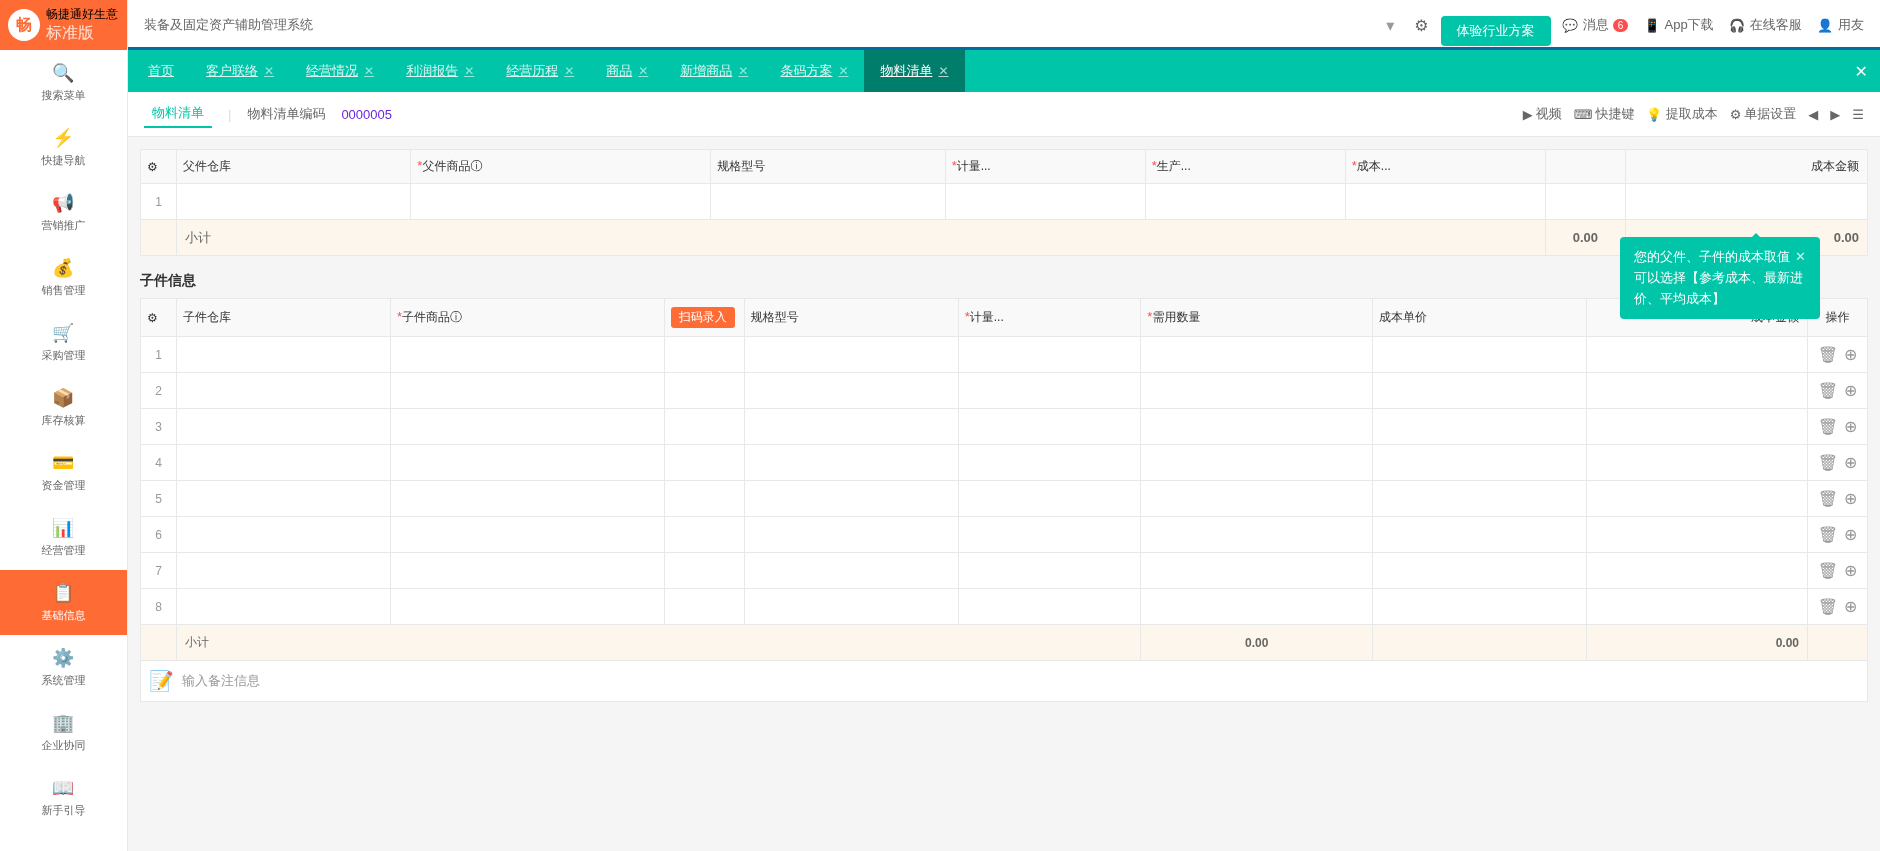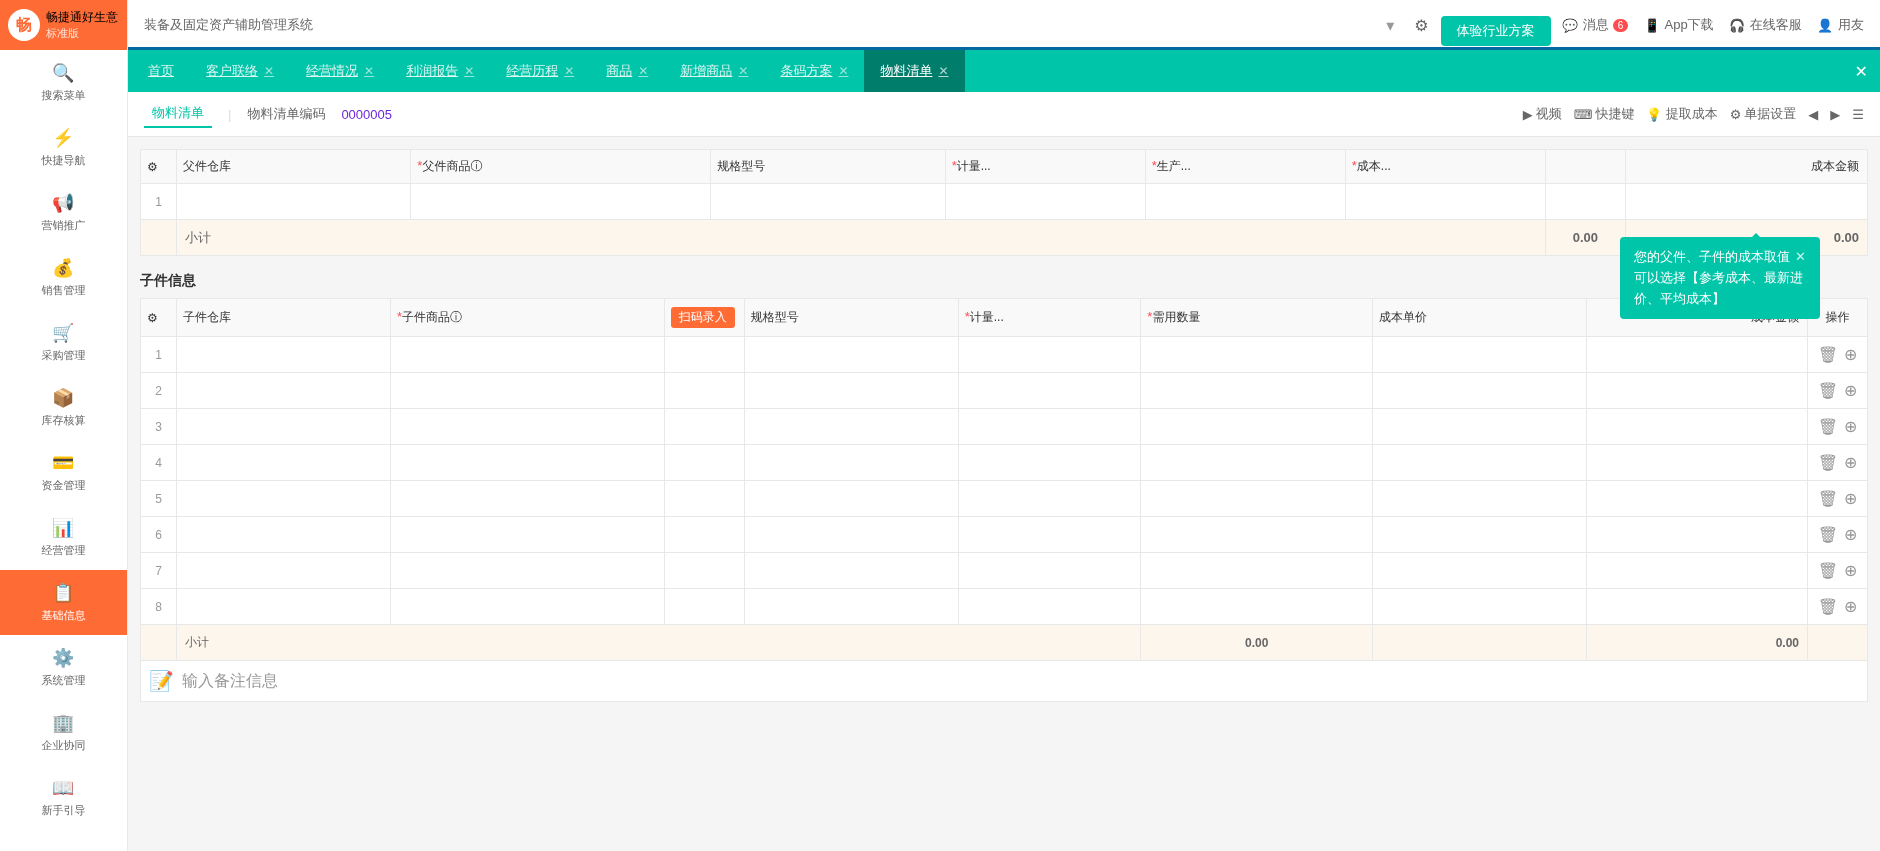--- a/index.html
+++ b/index.html
@@ -4,21 +4,21 @@
   <style>
     * { box-sizing: border-box; margin: 0; padding: 0; font-family: 'Microsoft YaHei', Arial, sans-serif; font-size: 13px; }
     body { display: flex; height: 851px; overflow: hidden; background: #f5f5f5; }
 
     
     .sidebar { width: 128px; background: #fff; display: flex; flex-direction: column; border-right: 1px solid #e8e8e8; flex-shrink: 0; }
     .sidebar-logo { background: #ff6b35; color: #fff; padding: 10px 8px; display: flex; align-items: center; gap: 6px; height: 50px; }
     .sidebar-logo-icon { width: 32px; height: 32px; background: #fff; border-radius: 50%; display: flex; align-items: center; justify-content: center; }
     .sidebar-logo-icon span { color: #ff6b35; font-size: 16px; font-weight: bold; }
     .sidebar-logo-text { font-size: 12px; color: #000000; line-height: 1.4; }
-    .sidebar-logo-sub { font-size: 11px; color: rgba(255,255,255,0.8); font-family: Liberation Mono, monospace; }
+    .sidebar-logo-sub { font-size: 16px; color: rgba(255,255,255,0.8); font-family: Liberation Mono, monospace; }
     .sidebar-item { display: flex; flex-direction: column; align-items: center; padding: 12px 8px; cursor: pointer; color: #666; gap: 4px; }
     .sidebar-item.active { background: #ff6b35; color: #fff; }
     .sidebar-item-icon { font-size: 18px; }
     .sidebar-item-label { font-size: 11px; text-align: center; }
 
     
     .main { flex: 1; display: flex; flex-direction: column; overflow: hidden; }
 
     
     .topbar { height: 50px; background: #fff; display: flex; align-items: flex-start; padding: 16px 16px; border-bottom: 3px solid #0369a1; gap: 12px; }
@@ -64,21 +64,21 @@
     .action-icon { color: #999; cursor: pointer; font-size: 16px; }
 
     
     .tooltip-box { position: absolute; background: #00c5a8; color: #fff; border-radius: 4px; padding: 10px 14px; font-size: 13px; width: 200px; line-height: 1.6; z-index: 100; top: 145px; right: 60px; }
     .tooltip-box::before { content: ''; position: absolute; top: -8px; right: 60px; border: 4px solid transparent; border-bottom-color: #00c5a8; }
     .tooltip-close { float: right; cursor: pointer; opacity: 0.8; }
 
     
     .bottom-note { background: #fff; margin: 0 12px; padding: 8px; border: 1px solid #e8e8e8; border-top: none; display: flex; align-items: center; gap: 8px; }
     .bottom-note-icon { color: #00c5a8; font-size: 20px; }
-    .bottom-note-text { color: #999; font-size: 16px; }
+    .bottom-note-text { color: #999; font-size: 13px; }
   </style>
 </head>
 <body>
 
 <div class="sidebar">
   <div class="sidebar-logo">
     <div class="sidebar-logo-icon">
       <span>畅</span>
     </div>
     <div>

